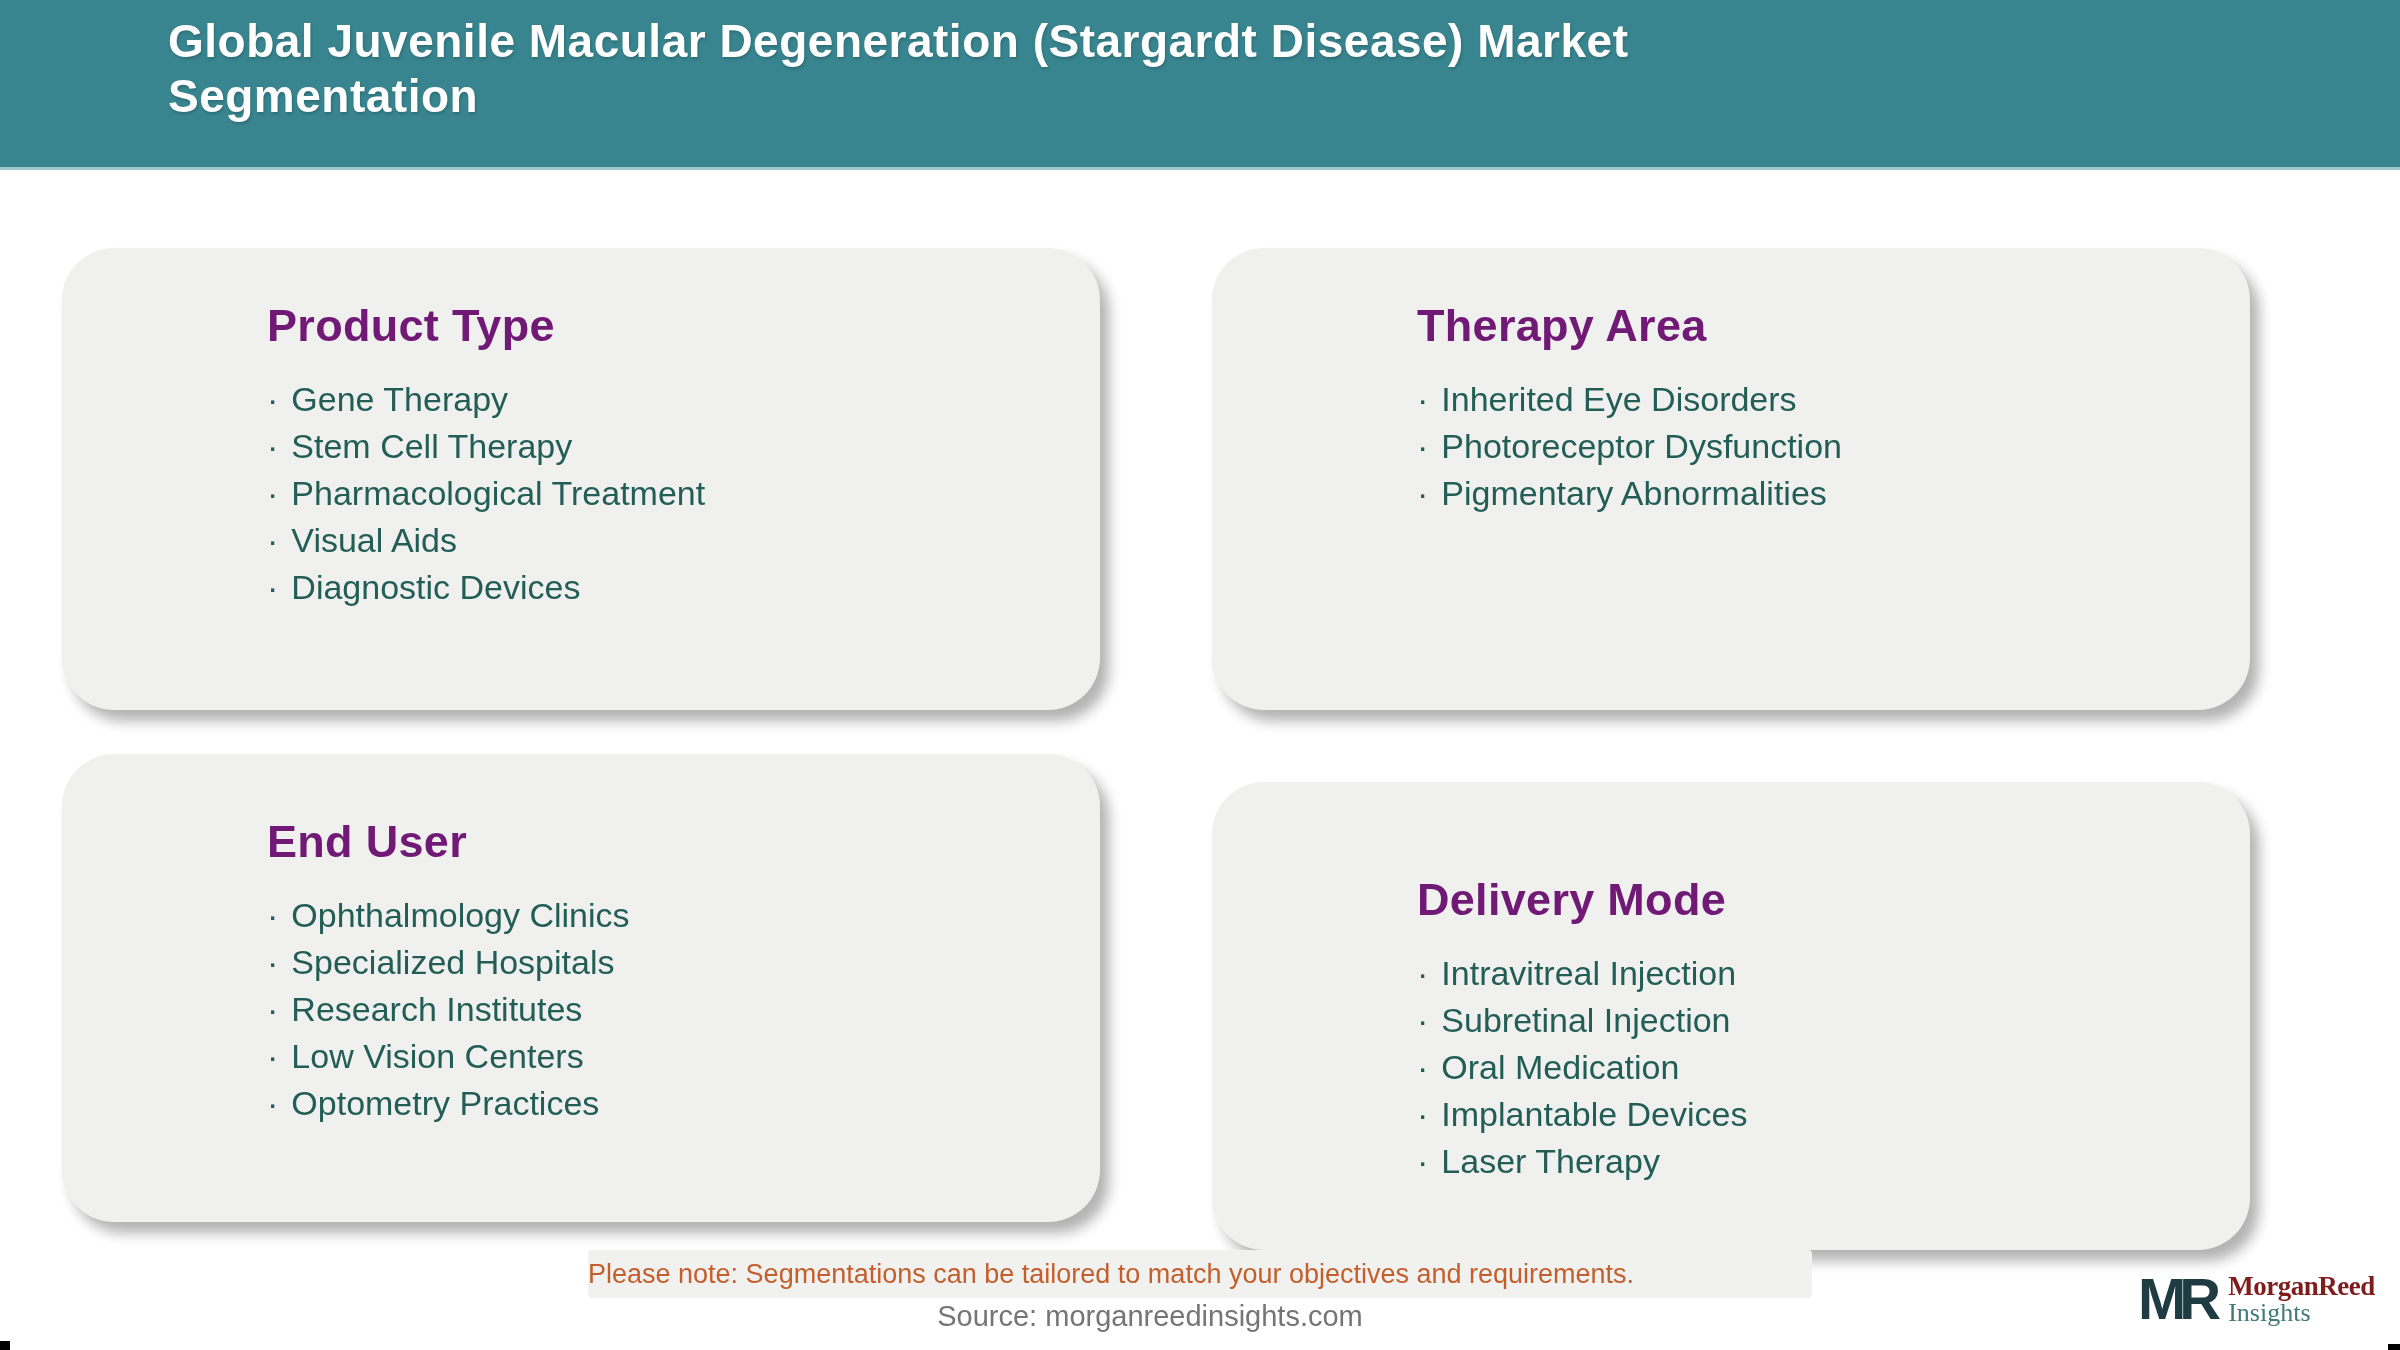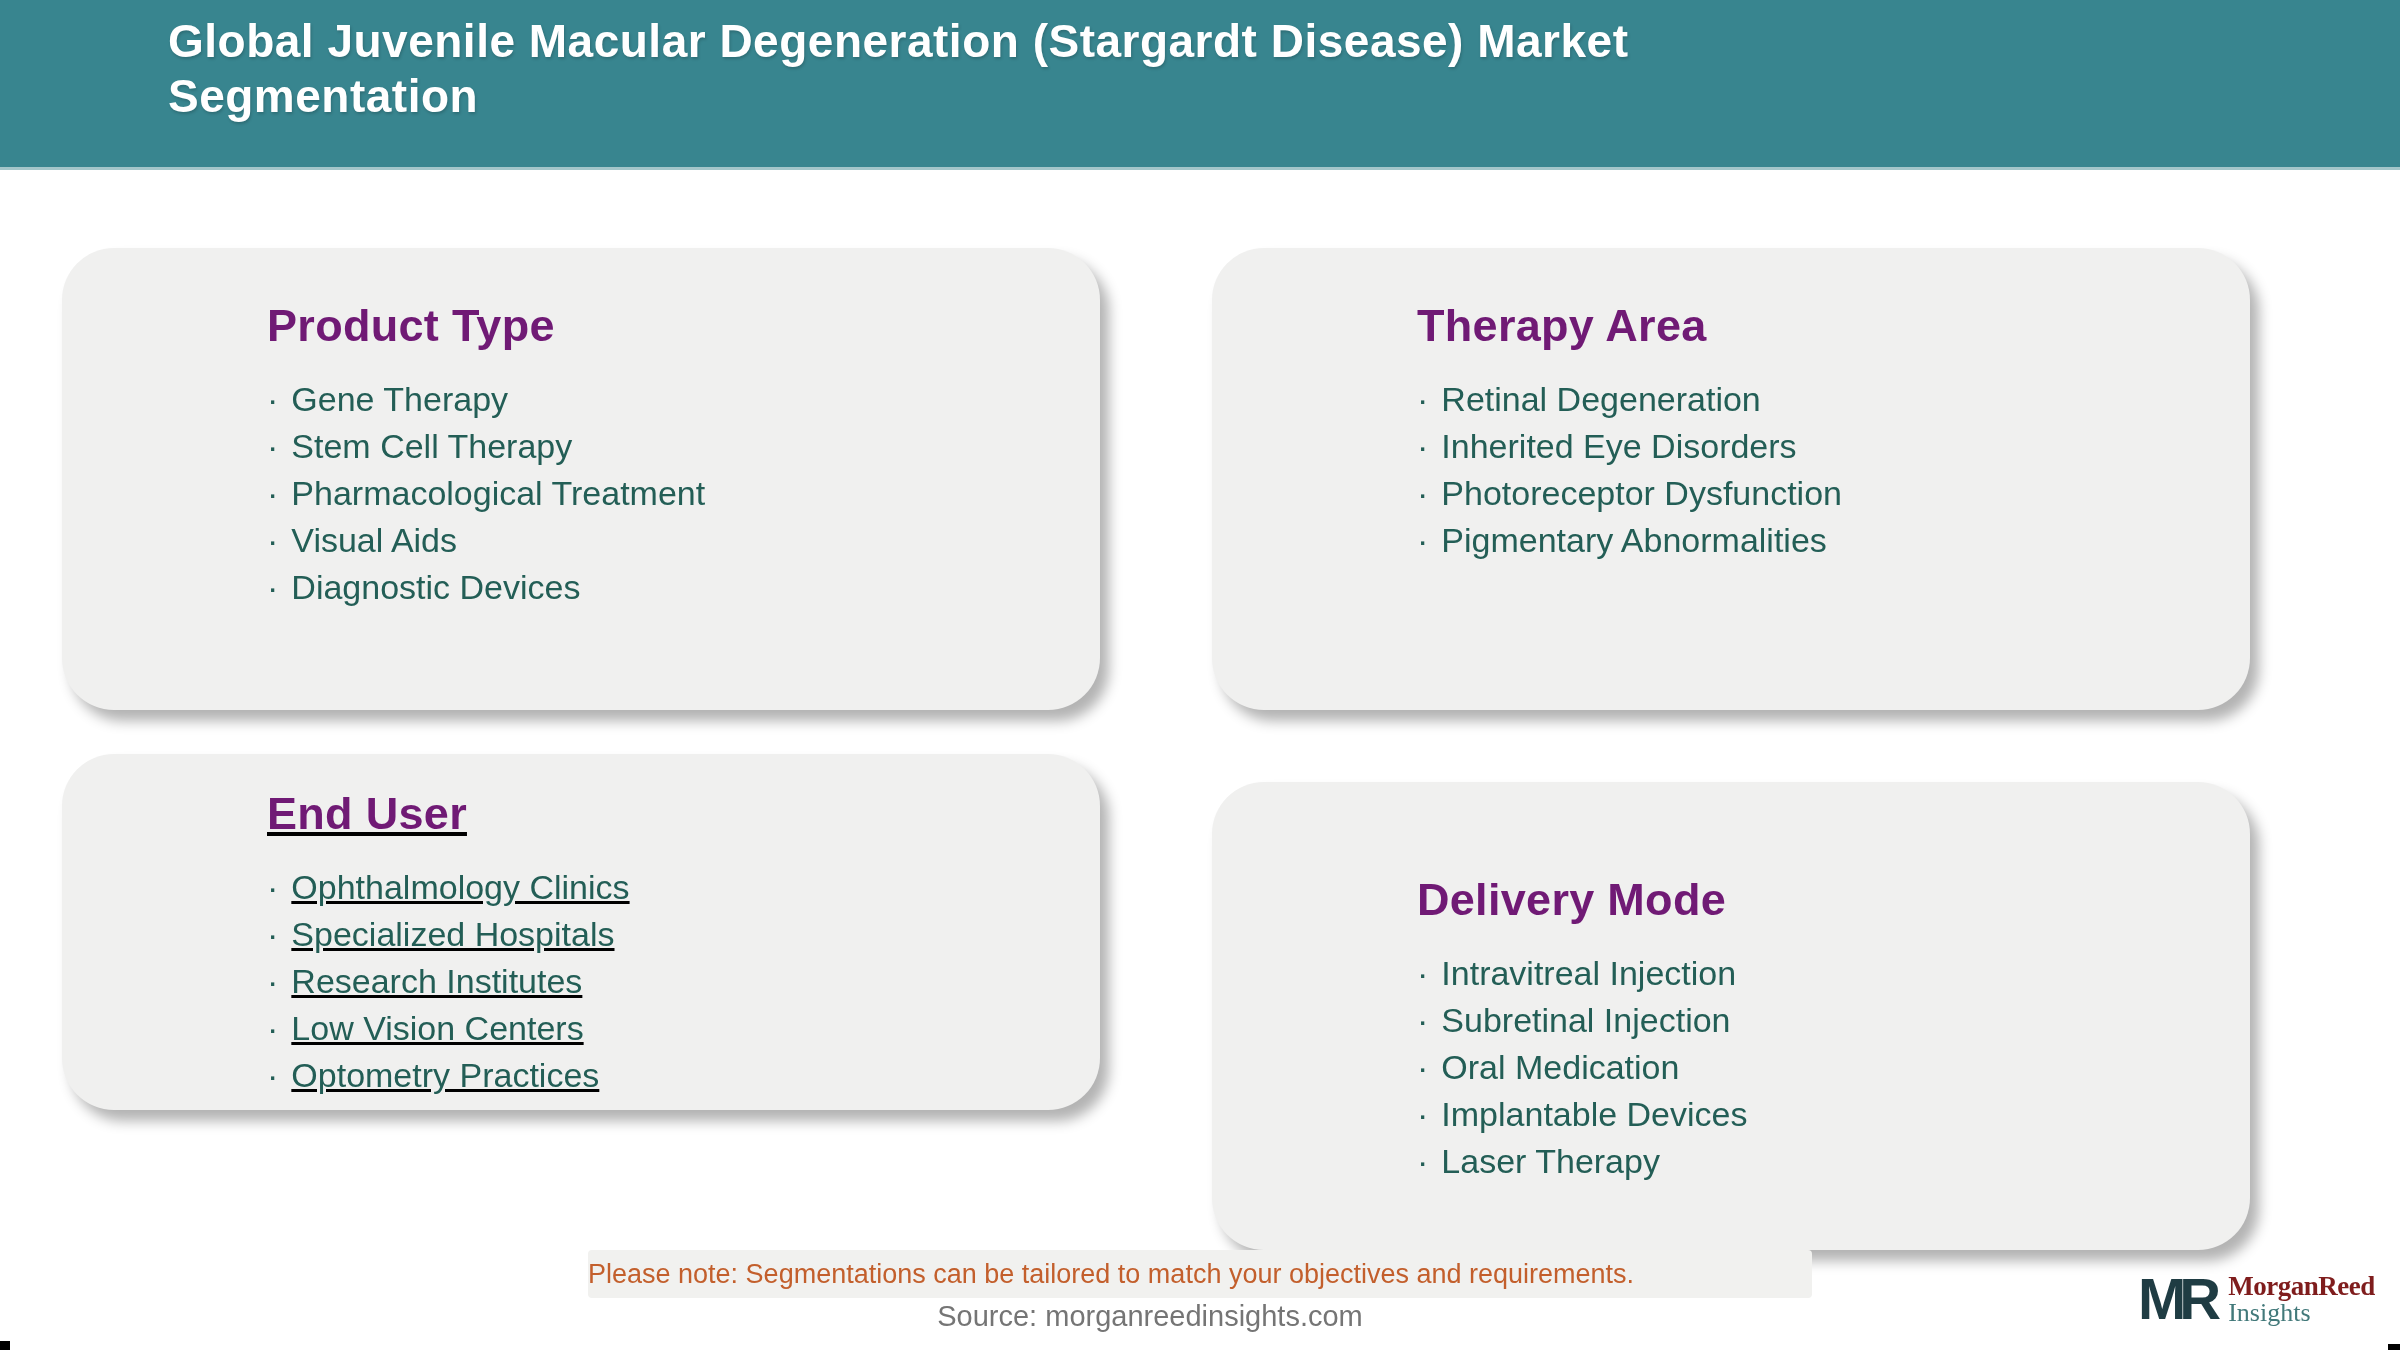--- a/index.html
+++ b/index.html
@@ -44,21 +44,21 @@
     position: absolute;
     width: 1038px;
     background: #F0F0EF;
     border-radius: 52px;
     box-shadow: 9px 11px 13px rgba(0,0,0,0.30);
     box-sizing: border-box;
     padding: 52px 50px 0 205px;
   }
   .card.tl { left: 62px;  top: 248px; height: 462px; }
   .card.tr { left: 1212px; top: 248px; height: 462px; }
-  .card.bl { left: 62px;  top: 754px; height: 356px; padding-top: 34px; text-decoration: underline; }
+  .card.bl { left: 62px;  top: 754px; height: 468px; padding-top: 62px; }
   .card.br { left: 1212px; top: 782px; height: 468px; padding-top: 92px; }
   .card-title {
     color: #701a75;
     font-size: 45px;
     font-weight: bold;
     letter-spacing: 0.3px;
     margin: 0 0 24px 0;
   }
   .card ul {
     list-style: none;
@@ -164,21 +164,20 @@
       <li><span class="bullet">·</span><span>Stem Cell Therapy</span></li>
       <li><span class="bullet">·</span><span>Pharmacological Treatment</span></li>
       <li><span class="bullet">·</span><span>Visual Aids</span></li>
       <li><span class="bullet">·</span><span>Diagnostic Devices</span></li>
     </ul>
   </div>
 
   <div class="card tr">
     <h2 class="card-title">Therapy Area</h2>
     <ul>
-      <li><span class="bullet">·</span><span>Retinal Degeneration</span></li>
       <li><span class="bullet">·</span><span>Inherited Eye Disorders</span></li>
       <li><span class="bullet">·</span><span>Photoreceptor Dysfunction</span></li>
       <li><span class="bullet">·</span><span>Pigmentary Abnormalities</span></li>
     </ul>
   </div>
 
   <div class="card bl">
     <h2 class="card-title">End User</h2>
     <ul>
       <li><span class="bullet">·</span><span>Ophthalmology Clinics</span></li>

